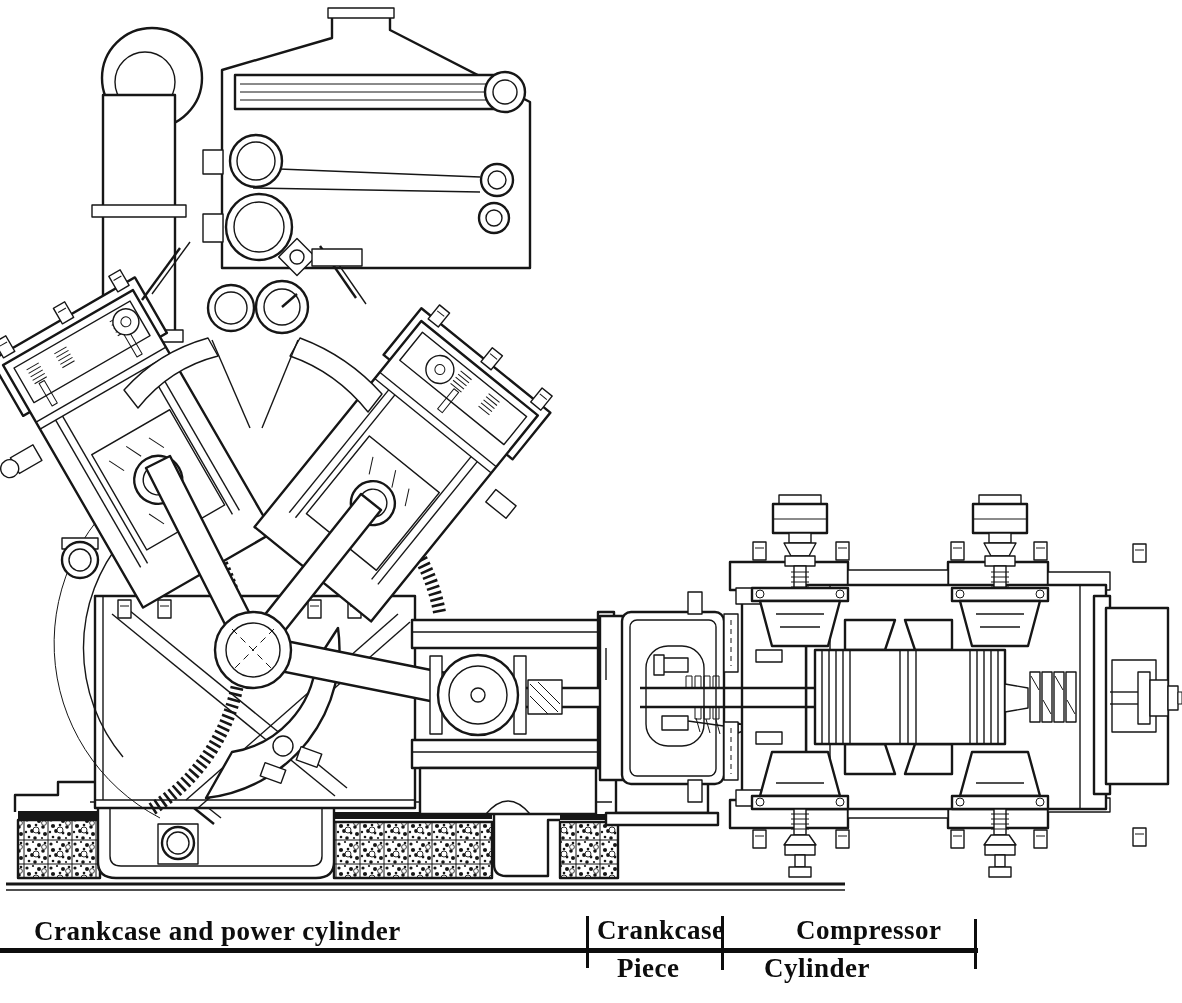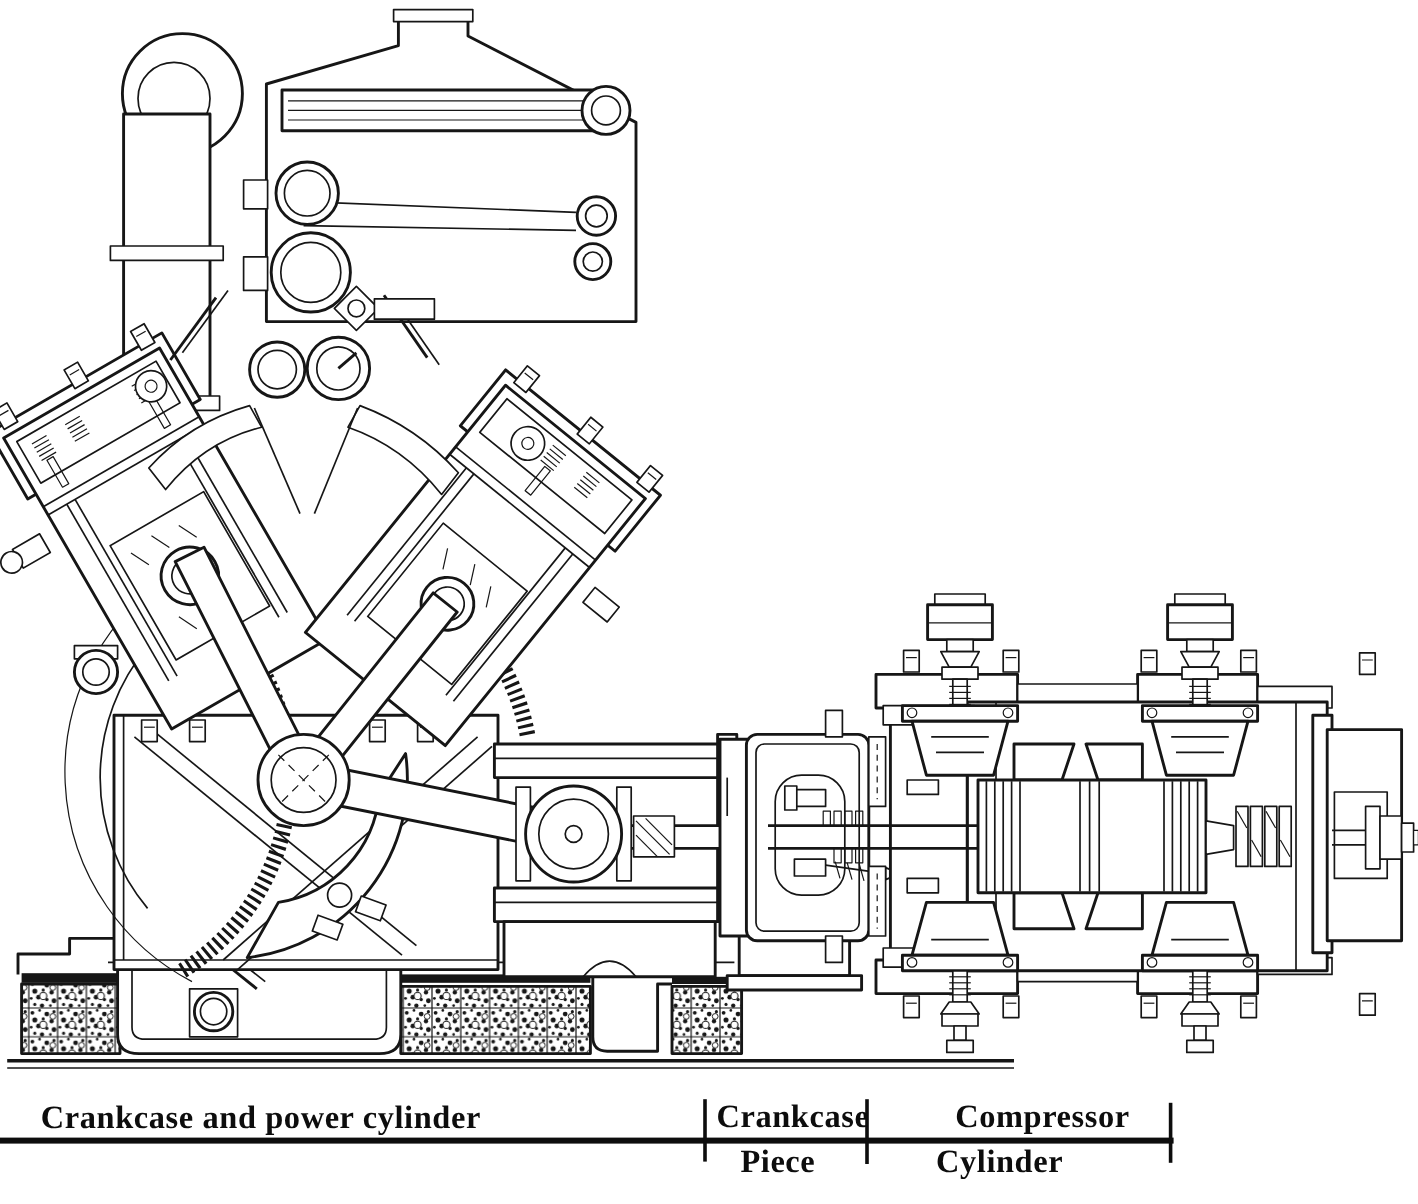--- a/index.html
+++ b/index.html
@@ -432,15 +432,15 @@
 <div class="tick-v" style="left:586px;top:916px;width:3px;height:52px;"></div>
 <div class="tick-v" style="left:721px;top:916px;width:3px;height:54px;"></div>
 <div class="tick-v" style="left:974px;top:919px;width:3px;height:50px;"></div>
 
 <div class="cap" style="left:34px;top:916px;">Crankcase and power cylinder</div>
 
 <div class="cap" style="left:597px;top:915px;">Crankcase</div>
 <div class="cap" style="left:617px;top:953px;">Piece</div>
 
 <div class="cap" style="left:772px;top:915px;margin-left:24px;">Compressor</div>
-<div class="cap" style="left:780px;top:953px;">Cylinder</div>
+<div class="cap" style="left:764px;top:953px;">Cylinder</div>
 
 </div>
 
 </body></html>

